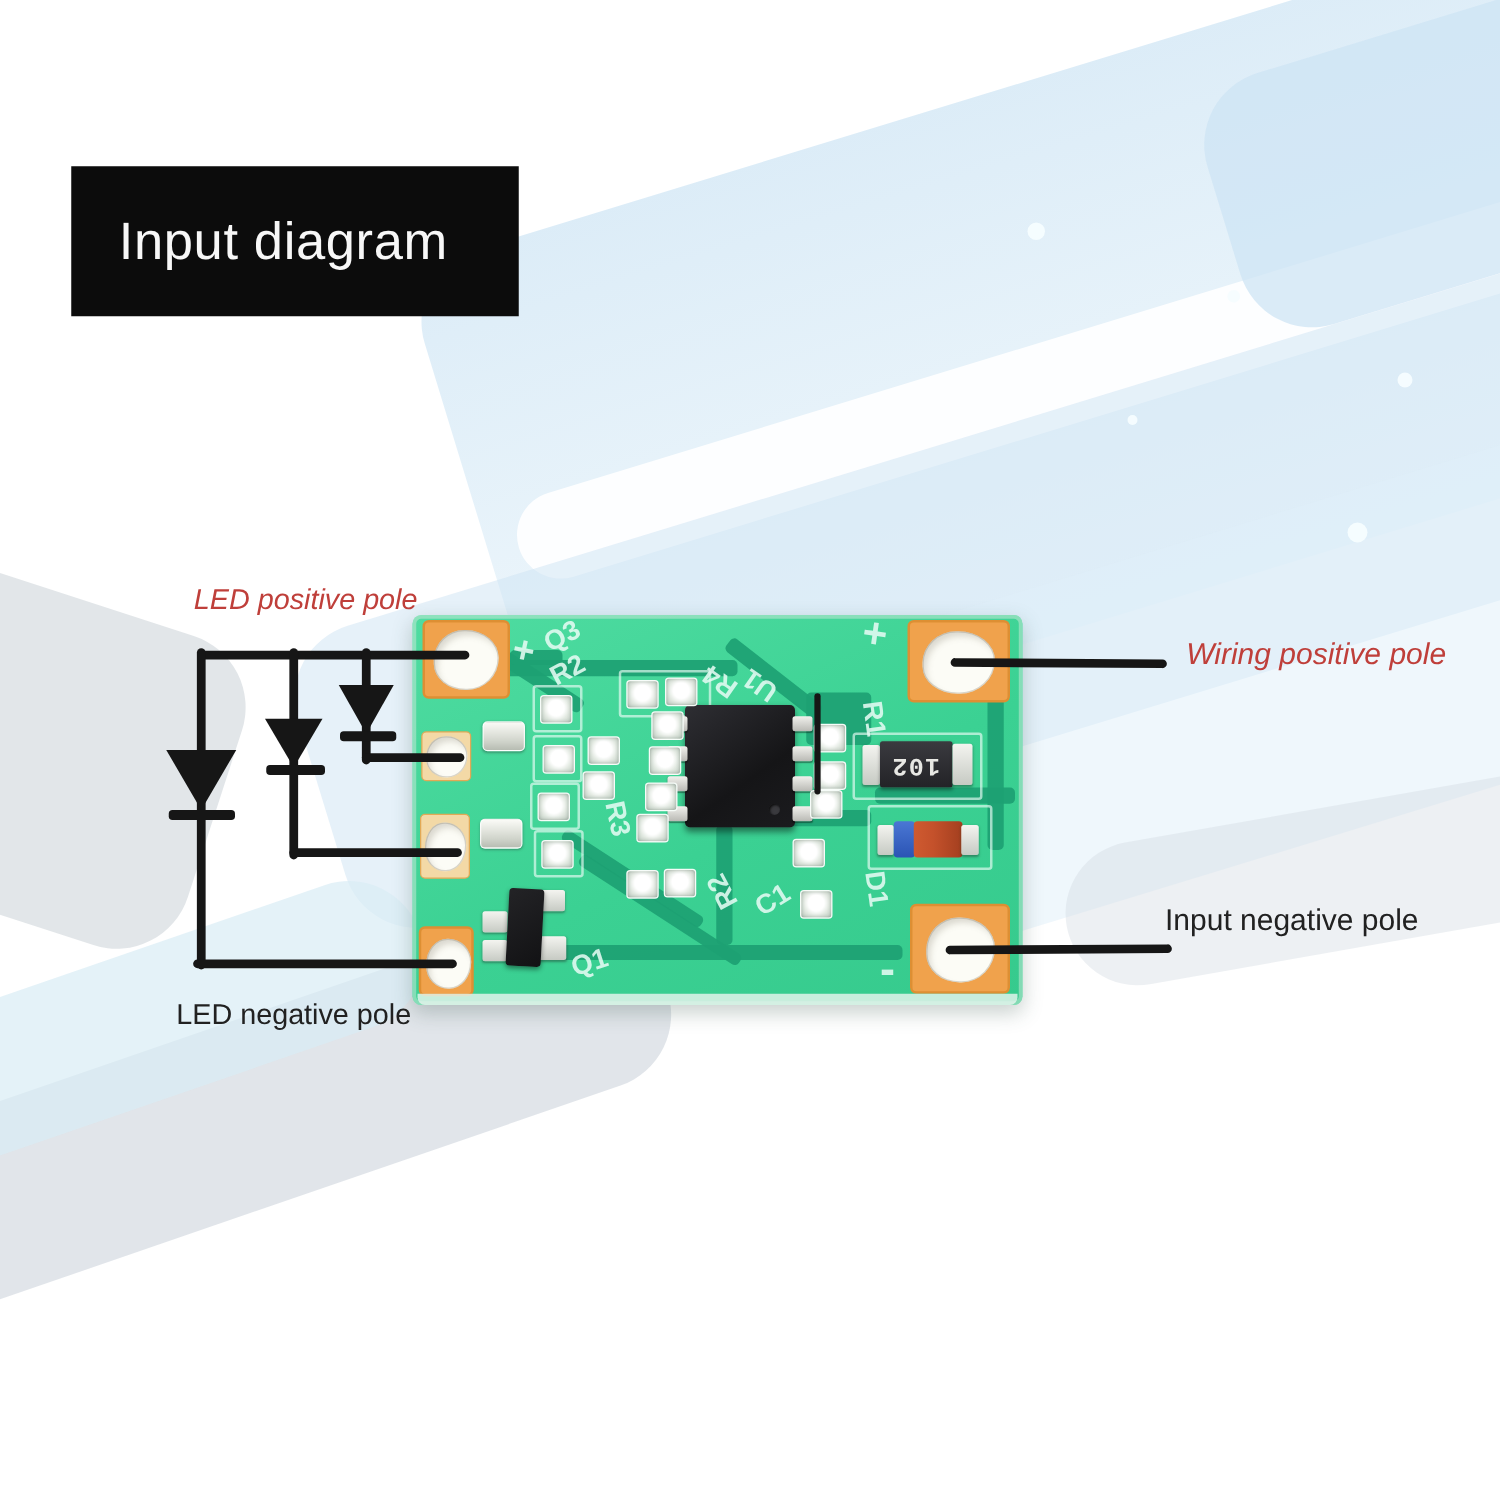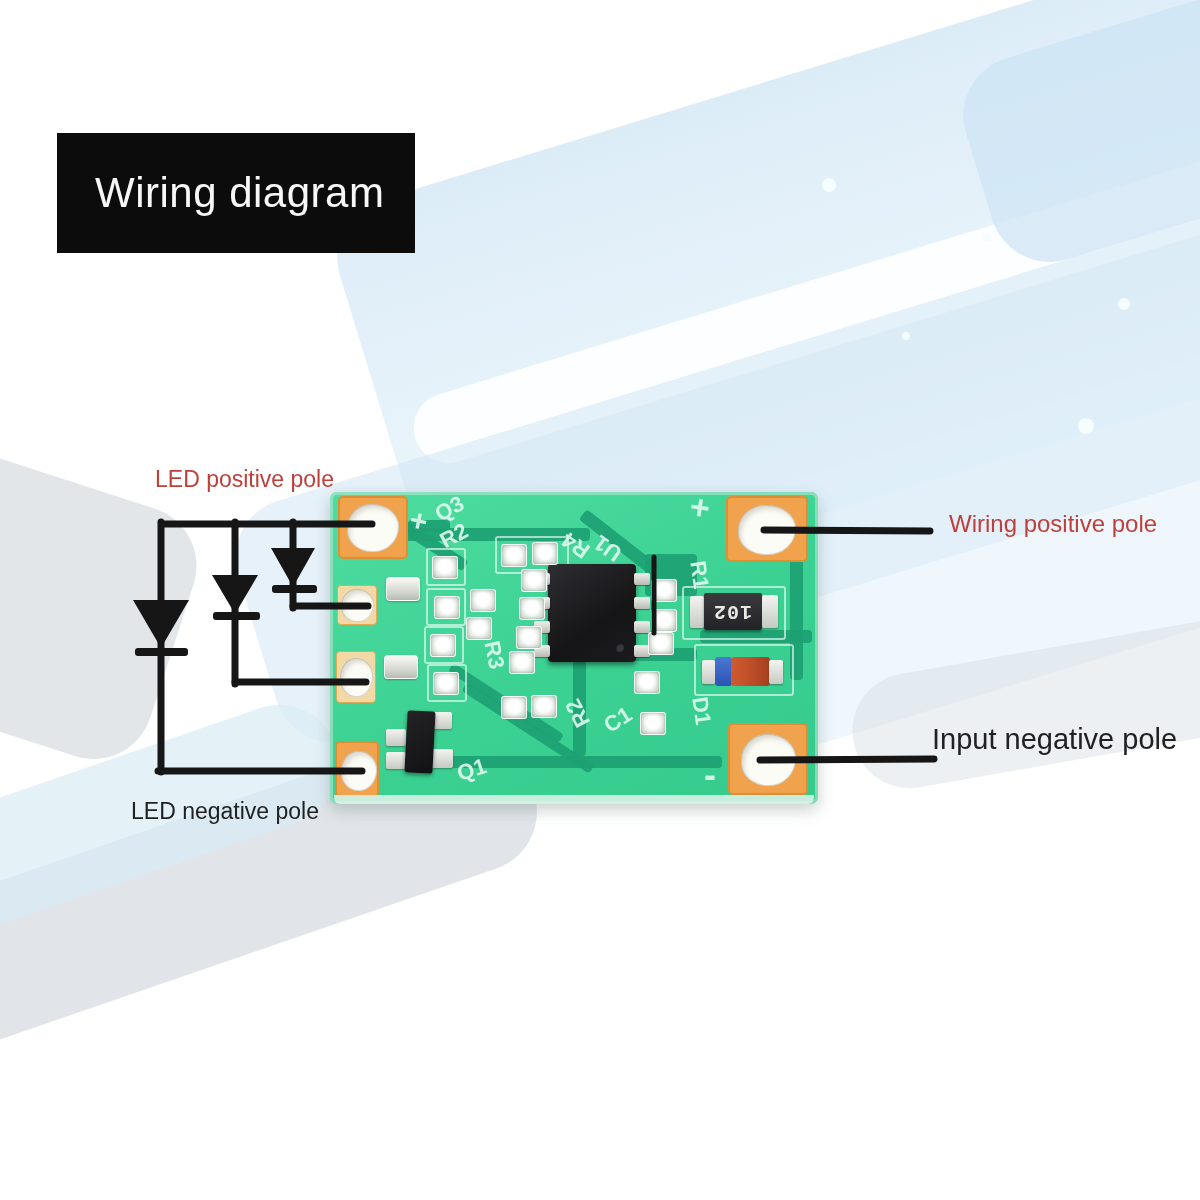--- a/index.html
+++ b/index.html
@@ -27,26 +27,26 @@
   .sw9{left:970px;top:10px;width:420px;height:210px;transform:rotate(-17deg);
        background:rgba(205,228,244,.75);}
   .dot{position:absolute;border-radius:50%;background:rgba(246,253,255,.95);}
   
   .title-box{position:absolute;left:57px;top:133px;width:358px;height:120px;z-index:4;
              background:var(--title-bg,#0c0c0c);display:flex;align-items:center;
              padding-left:38px;box-sizing:border-box;}
   .title-box span{color:var(--title-text,#f7f7f7);font-size:42px;letter-spacing:.5px;}
   
   .callout{position:absolute;z-index:5;font-size:23px;white-space:nowrap;}
-  .c-red{color:var(--red,#bf3f3a);}
+  .c-red{color:var(--red,#bf3f3a);font-style:italic;}
   .c-black{color:var(--black,#212121);}
   #lbl-led-pos{left:155px;top:466px;}
   #lbl-input-pos{left:949px;top:510px;font-size:24px;}
-  #lbl-input-neg{left:932px;top:723px;font-size:29px;}
-  #lbl-led-neg{left:131px;top:798px;text-align:center;}
+  #lbl-input-neg{left:932px;top:723px;font-size:24px;}
+  #lbl-led-neg{left:141px;top:798px;text-align:center;}
   
   svg.wires{position:absolute;left:0;top:0;z-index:3;pointer-events:none;}
   
   .pcb{position:absolute;left:330px;top:492px;width:488px;height:312px;z-index:2;
        background:linear-gradient(155deg,#4fdca1,#3bd193 55%,#36ca8d);
        border-radius:7px;
        box-shadow:0 6px 16px rgba(60,90,80,.28), inset 0 0 0 3px rgba(195,232,214,.55);}
   .pcb::after{content:"";position:absolute;left:4px;right:4px;bottom:0;height:9px;
        background:rgba(226,243,235,.85);border-radius:0 0 6px 6px;}
   .trace{position:absolute;background:var(--trace,#1da173);opacity:.92;border-radius:4px;}
@@ -104,21 +104,21 @@
     <div class="sw sw6"></div>
     <div class="sw sw7"></div>
     <div class="dot" style="left:822px;top:178px;width:14px;height:14px"></div>
     <div class="dot" style="left:982px;top:232px;width:10px;height:10px"></div>
     <div class="dot" style="left:1078px;top:418px;width:16px;height:16px"></div>
     <div class="dot" style="left:902px;top:332px;width:8px;height:8px"></div>
     <div class="dot" style="left:1118px;top:298px;width:12px;height:12px"></div>
   </div>
 
   <div class="title-box">
-    <span>Wiring diagram</span>
+    <span>Input diagram</span>
   </div>
 
   <div class="pcb">
 
     <div class="trace" style="left:28px;top:36px;width:232px;height:13px"></div>
     <div class="trace" style="left:243px;top:44px;width:92px;height:13px;transform:rotate(38deg)"></div>
     <div class="trace" style="left:60px;top:46px;width:82px;height:12px;transform:rotate(33deg)"></div>
     <div class="trace" style="left:243px;top:168px;width:13px;height:96px"></div>
     <div class="trace" style="left:255px;top:156px;width:112px;height:13px"></div>
     <div class="trace" style="left:100px;top:264px;width:292px;height:12px"></div>

